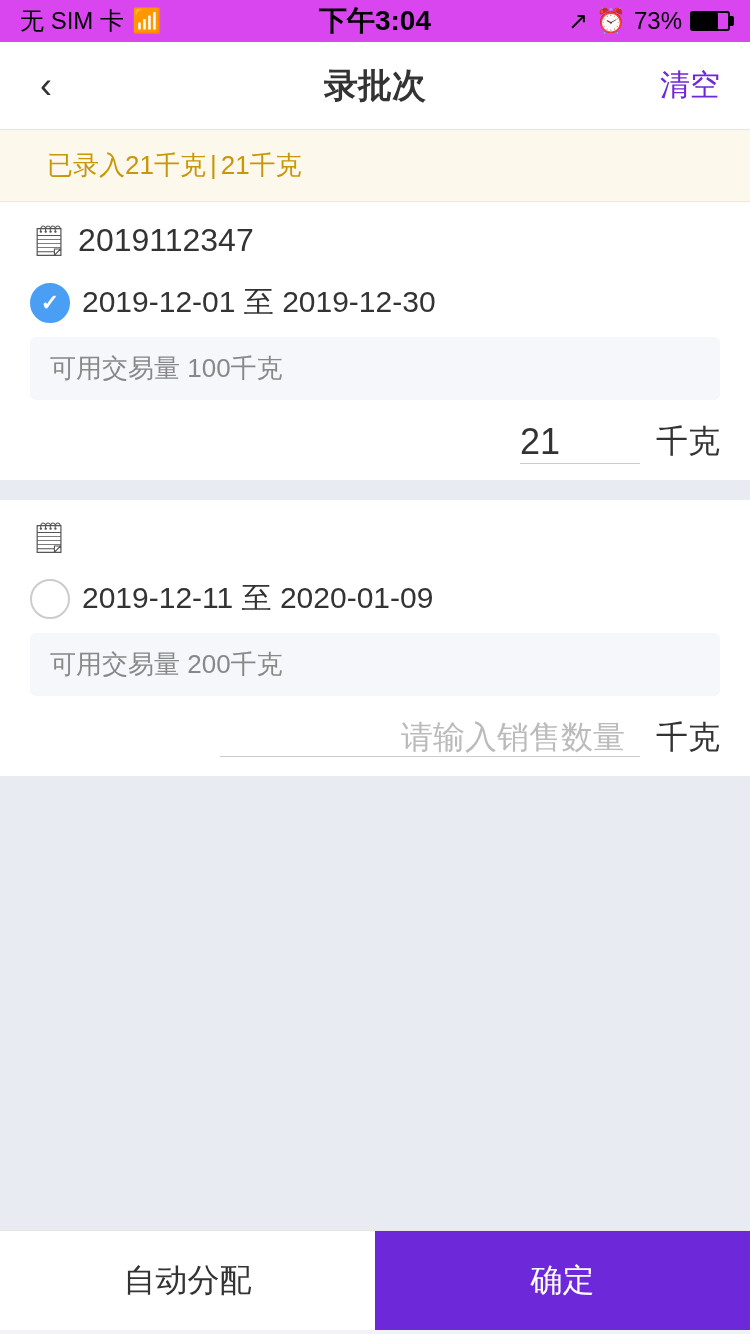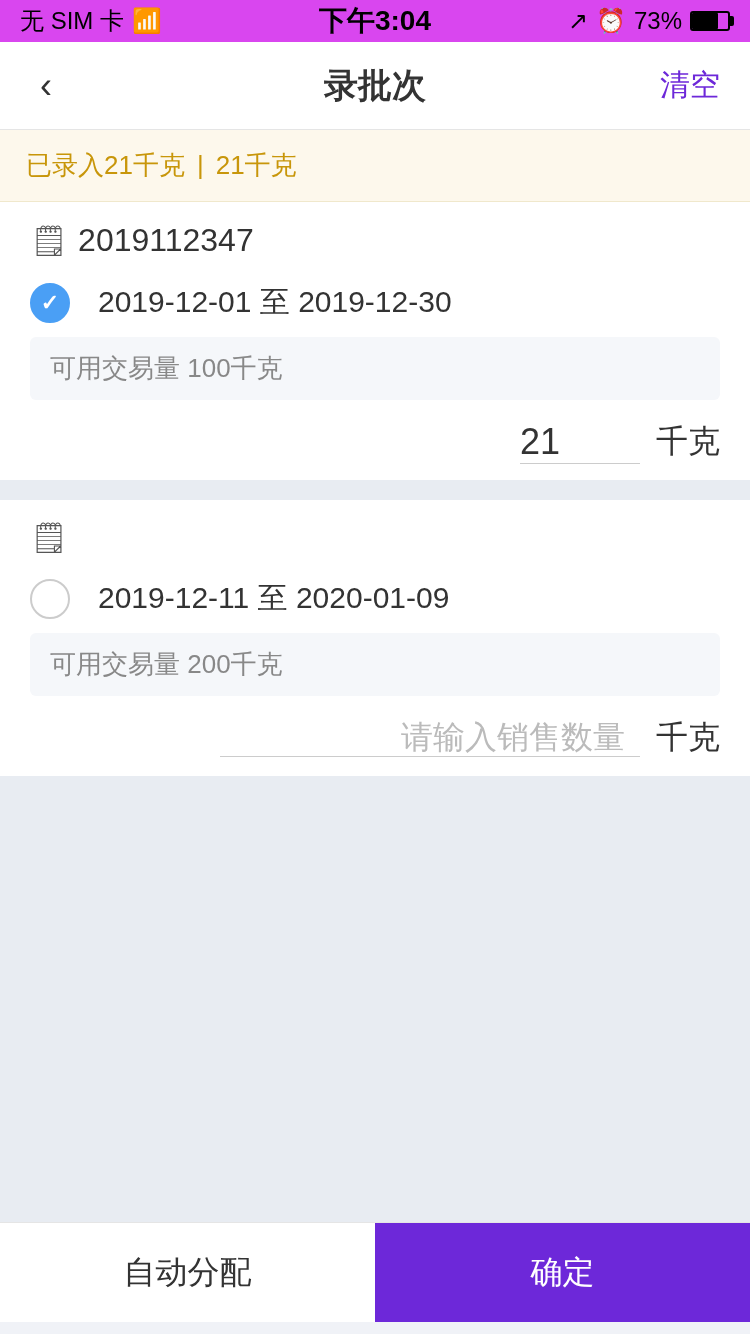--- a/index.html
+++ b/index.html
@@ -99,24 +99,24 @@
     }
     .nav-action {
       font-size: 30px;
       color: #6d28d9;
       cursor: pointer;
     }
 
     
     .summary-banner {
       background: #fdf8ec;
-      padding: 18px 26px;
-      display: flex;
-      align-items: center;
-      gap: 12px;
+      padding: 18px 47px;
+      display: flex;
+      align-items: center;
+      gap: 4px;
       border-bottom: 1px solid #f0e8cc;
     }
     .summary-text {
       font-size: 26px;
       color: #c8960a;
     }
     .summary-divider {
       color: #c8960a;
       font-size: 26px;
     }
@@ -144,21 +144,21 @@
       color: #555;
     }
     .batch-id {
       font-size: 32px;
       color: #333;
       font-weight: 500;
     }
     .batch-date-row {
       display: flex;
       align-items: center;
-      gap: 28px;
+      gap: 12px;
       margin-bottom: 14px;
       margin-top: 23px;
     }
     .checkbox-circle {
       width: 40px;
       height: 40px;
       border-radius: 50%;
       border: 2px solid #ccc;
       display: flex;
       align-items: center;
@@ -258,21 +258,21 @@
     }
 
     
     .bottom-bar {
       height: 100px;
       background: #fff;
       display: flex;
       align-items: center;
       border-top: 1px solid #e5e5e5;
       position: relative;
-      bottom: 12px;
+      bottom: 4px;
     }
     .bottom-auto {
       flex: 1;
       display: flex;
       align-items: center;
       justify-content: center;
       cursor: pointer;
       height: 100%;
     }
     .bottom-auto-label {

